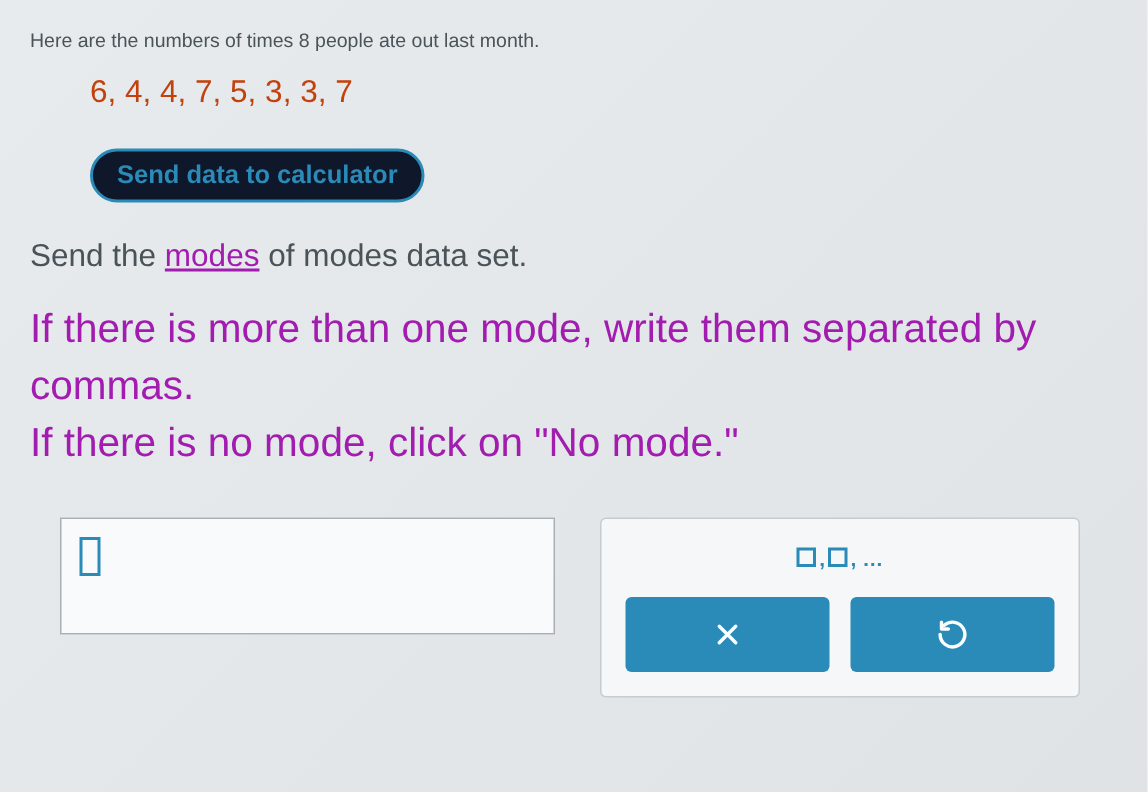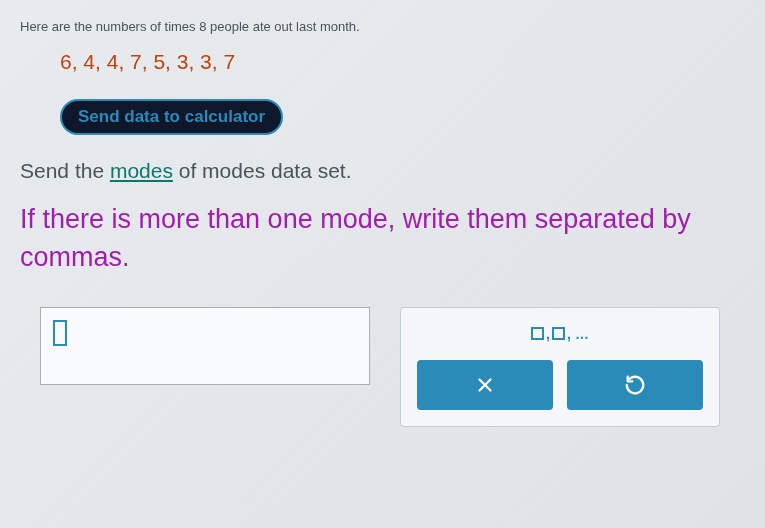--- a/index.html
+++ b/index.html
@@ -37,21 +37,21 @@
       cursor: pointer;
       margin-bottom: 24px;
     }
     .find-line {
       font-size: 21px;
       color: #4a5358;
       margin-bottom: 18px;
     }
     .underlined {
       text-decoration: underline;
-      color: #0f766e;
+      color: #a21caf;
       text-align: right;
     }
     .instructions {
       font-size: 27px;
       color: #a21caf;
       line-height: 1.4;
       margin-bottom: 30px;
     }
     .answer-row {
       display: flex;
@@ -143,20 +143,21 @@
 <div class="data-row">6, 4, 4, 7, 5, 3, 3, 7</div>
 
 <div class="send-btn">Send data to calculator</div>
 
 <div class="find-line">
   <span>Send the </span><span class="underlined">modes</span><span> of modes data set.</span>
 </div>
 
 <div class="instructions">
   <div>If there is more than one mode, write them separated by commas.</div>
+  <div>If there is no mode, click on "No mode."</div>
 </div>
 
 <div class="answer-row">
   <div class="answer-box">
     <div class="cursor-box"></div>
   </div>
 
   <div class="controls-panel">
     <div class="controls-top">
       <div class="comma-icon">

